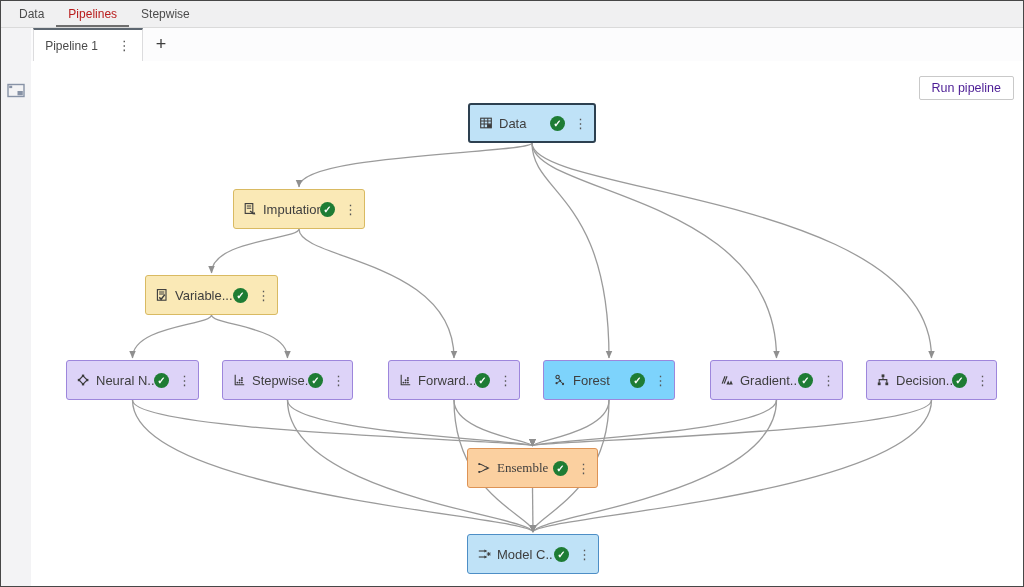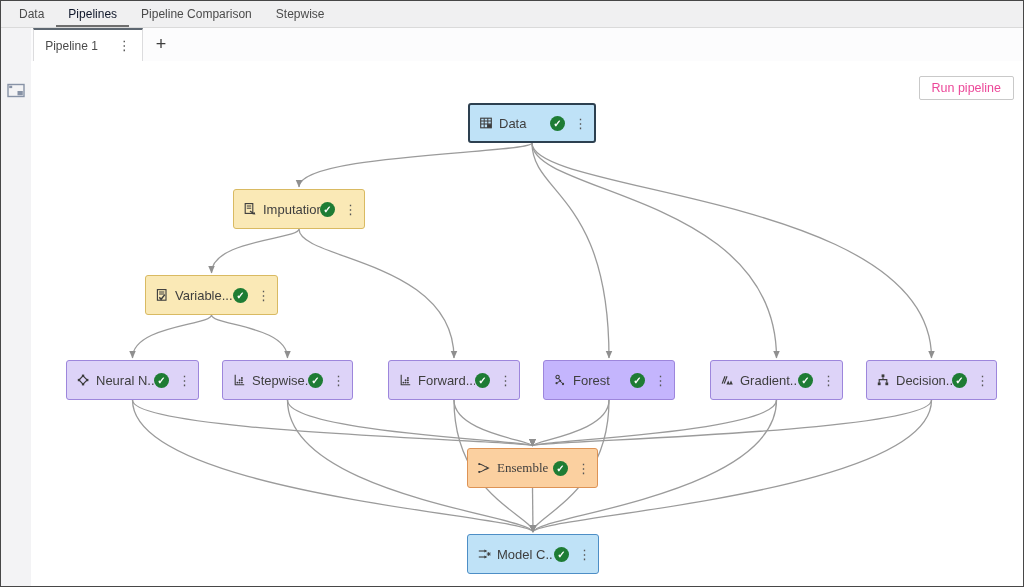--- a/index.html
+++ b/index.html
@@ -6,52 +6,51 @@
   body{
     width:1024px;height:587px;position:relative;box-sizing:border-box;
     border:1px solid #474747;background:#fff;overflow:hidden;
     font-family:"Liberation Sans",sans-serif;color:#4b4b4b;
   }
   
   .primary-nav{position:absolute;left:0;top:0;width:100%;height:27px;background:#f0f0f1;
     border-bottom:1px solid #dadada;display:flex;align-items:stretch;padding-left:6px;box-sizing:border-box;}
   .nav-tab{padding:2px 12px 0 12px;font-size:12px;display:flex;align-items:center;
     border-bottom:2px solid transparent;box-sizing:border-box;cursor:default;white-space:nowrap;}
-  .nav-tab.active{border-bottom-color:#6e6e6e;color:#0f172a;}
+  .nav-tab.active{border-bottom-color:#6e6e6e;color:#b91c1c;}
   
   .left-rail{position:absolute;left:0;top:27px;bottom:0;width:30px;background:#f3f3f5;}
   .rail-icon{display:block;margin:55px auto 0 auto;}
   
   .pipeline-bar{position:absolute;left:30px;top:27px;right:0;height:33px;background:#fcfcfd;display:flex;align-items:stretch;}
   .pipeline-tab{width:110px;margin-left:2px;background:#fff;border-top:2px solid #5d6771;
     border-left:1px solid #dcdcde;border-right:1px solid #dcdcde;box-sizing:border-box;
     display:flex;align-items:center;justify-content:center;gap:20px;font-size:12px;color:#4b4b4b;}
   .tab-kebab{font-size:13px;color:#4f4f4f;}
   .add-tab{width:36px;display:flex;align-items:center;justify-content:center;font-size:18px;color:#3d3d3d;cursor:default;}
   
   .canvas{position:absolute;left:30px;top:60px;right:0;bottom:0;background:#fff;}
   .edges{position:absolute;left:0;top:0;}
   .run-btn{position:absolute;top:15px;right:9px;background:#fff;border:1px solid #c9c9c9;border-radius:2px;
-    font-family:"Liberation Sans",sans-serif;font-size:12.5px;color:#ec4899;padding:4px 12px;cursor:default;}
+    font-family:"Liberation Sans",sans-serif;font-size:12.5px;color:#4c1d95;padding:4px 12px;cursor:default;}
   
   .node{position:absolute;border-radius:3px;box-sizing:border-box;display:flex;align-items:center;
     padding:0 7px 0 8px;font-size:13px;cursor:default;}
   .node .n-icon{width:15px;height:15px;display:flex;align-items:center;justify-content:center;margin-right:6px;flex:none;}
   .node .n-label{flex:1;white-space:nowrap;overflow:hidden;}
   .node .n-status{width:15px;height:15px;border-radius:50%;color:#fff;font-size:10px;font-weight:bold;
     display:flex;align-items:center;justify-content:center;flex:none;}
   .node .n-kebab{margin-left:9px;font-size:13px;color:#565656;flex:none;line-height:1;}
 </style>
 </head>
 <body>
 
 <div class="primary-nav">
     <div class="nav-tab">Data</div>
     <div class="nav-tab active">Pipelines</div>
-    <div class="nav-tab">Pipeline Comparison</div>
     <div class="nav-tab">Stepwise</div>
   </div>
 
 <div class="left-rail">
   <span class="rail-icon" style="width:19px;height:15px;">
     <svg width="19" height="15" viewBox="0 0 19 15">
       <rect x="1" y="1.5" width="16" height="12" fill="none" stroke="#8792a6" stroke-width="1.4"></rect>
       <rect x="2.2" y="2.7" width="3" height="2.4" fill="#8792a6"></rect>
       <rect x="10.5" y="8" width="5.3" height="4.3" fill="#8792a6"></rect>
     </svg>
@@ -177,21 +176,21 @@
             <circle cx="7.6" cy="7.3" r="0.95" fill="#3b3b3b"></circle>
             <circle cx="9.9" cy="9.6" r="0.95" fill="#3b3b3b"></circle>
             <circle cx="9.9" cy="7.3" r="0.95" fill="#3b3b3b"></circle>
             <circle cx="9.9" cy="5" r="0.95" fill="#3b3b3b"></circle>
           </svg>
         </span>
         <span class="n-label">Forward...</span>
         <span class="n-status" style="background: rgb(30, 124, 52);">✓</span>
         <span class="n-kebab">⋮</span>
       </div>
-      <div class="node" style="left: 512px; top: 299px; width: 132px; height: 40px; background: #c4b5fd; border: 1.5px solid rgb(157, 134, 220); color: rgb(62, 62, 62);">
+      <div class="node" style="left: 512px; top: 299px; width: 132px; height: 40px; background: #7dd3fc; border: 1.5px solid rgb(157, 134, 220); color: rgb(62, 62, 62);">
         <span class="n-icon">
           <svg width="14" height="14" viewBox="0 0 14 14">
             <circle cx="4.6" cy="4" r="1.7" stroke="#3b3b3b" stroke-width="1.1" fill="none"></circle>
             <line x1="5.4" y1="5.5" x2="6.8" y2="7.1" stroke="#3b3b3b"></line>
             <line x1="6.2" y1="8.6" x2="4.4" y2="9.5" stroke="#3b3b3b"></line>
             <line x1="8" y1="8.8" x2="9.3" y2="10.2" stroke="#3b3b3b"></line>
             <circle cx="3.6" cy="10.2" r="1.15" fill="#3b3b3b"></circle>
             <circle cx="7.2" cy="8" r="1.15" fill="#3b3b3b"></circle>
             <circle cx="10" cy="11" r="1.15" fill="#3b3b3b"></circle>
           </svg>

